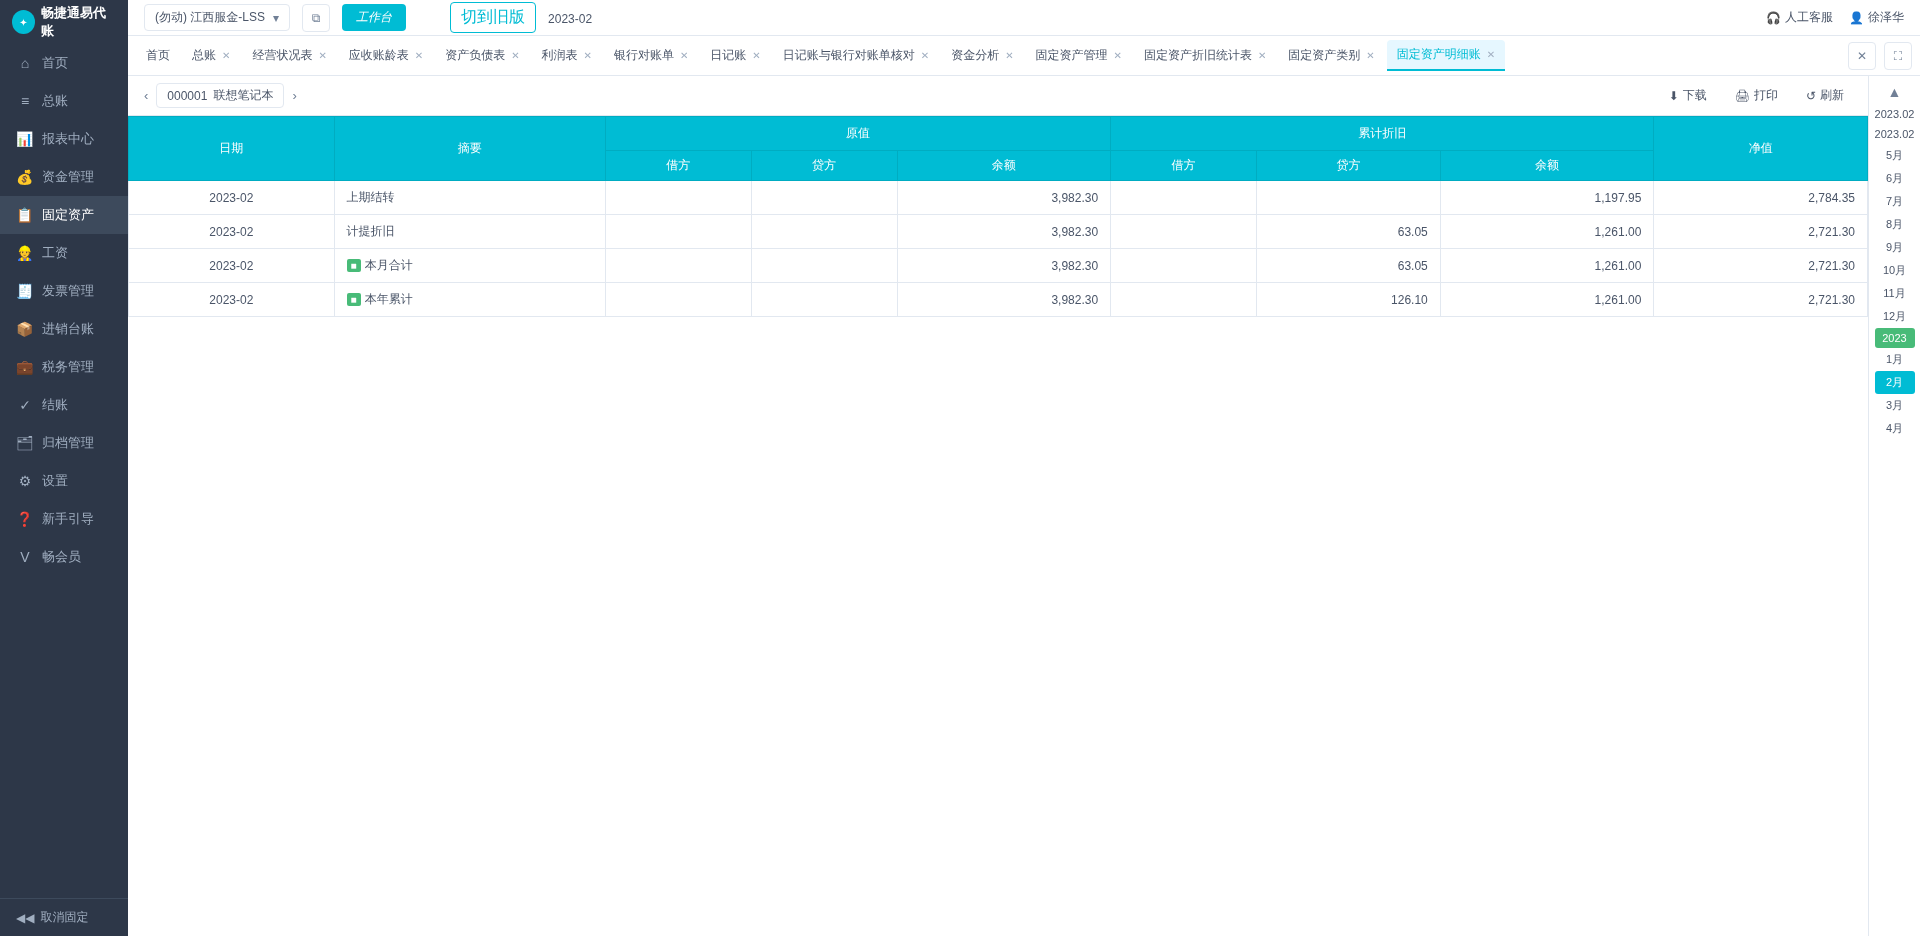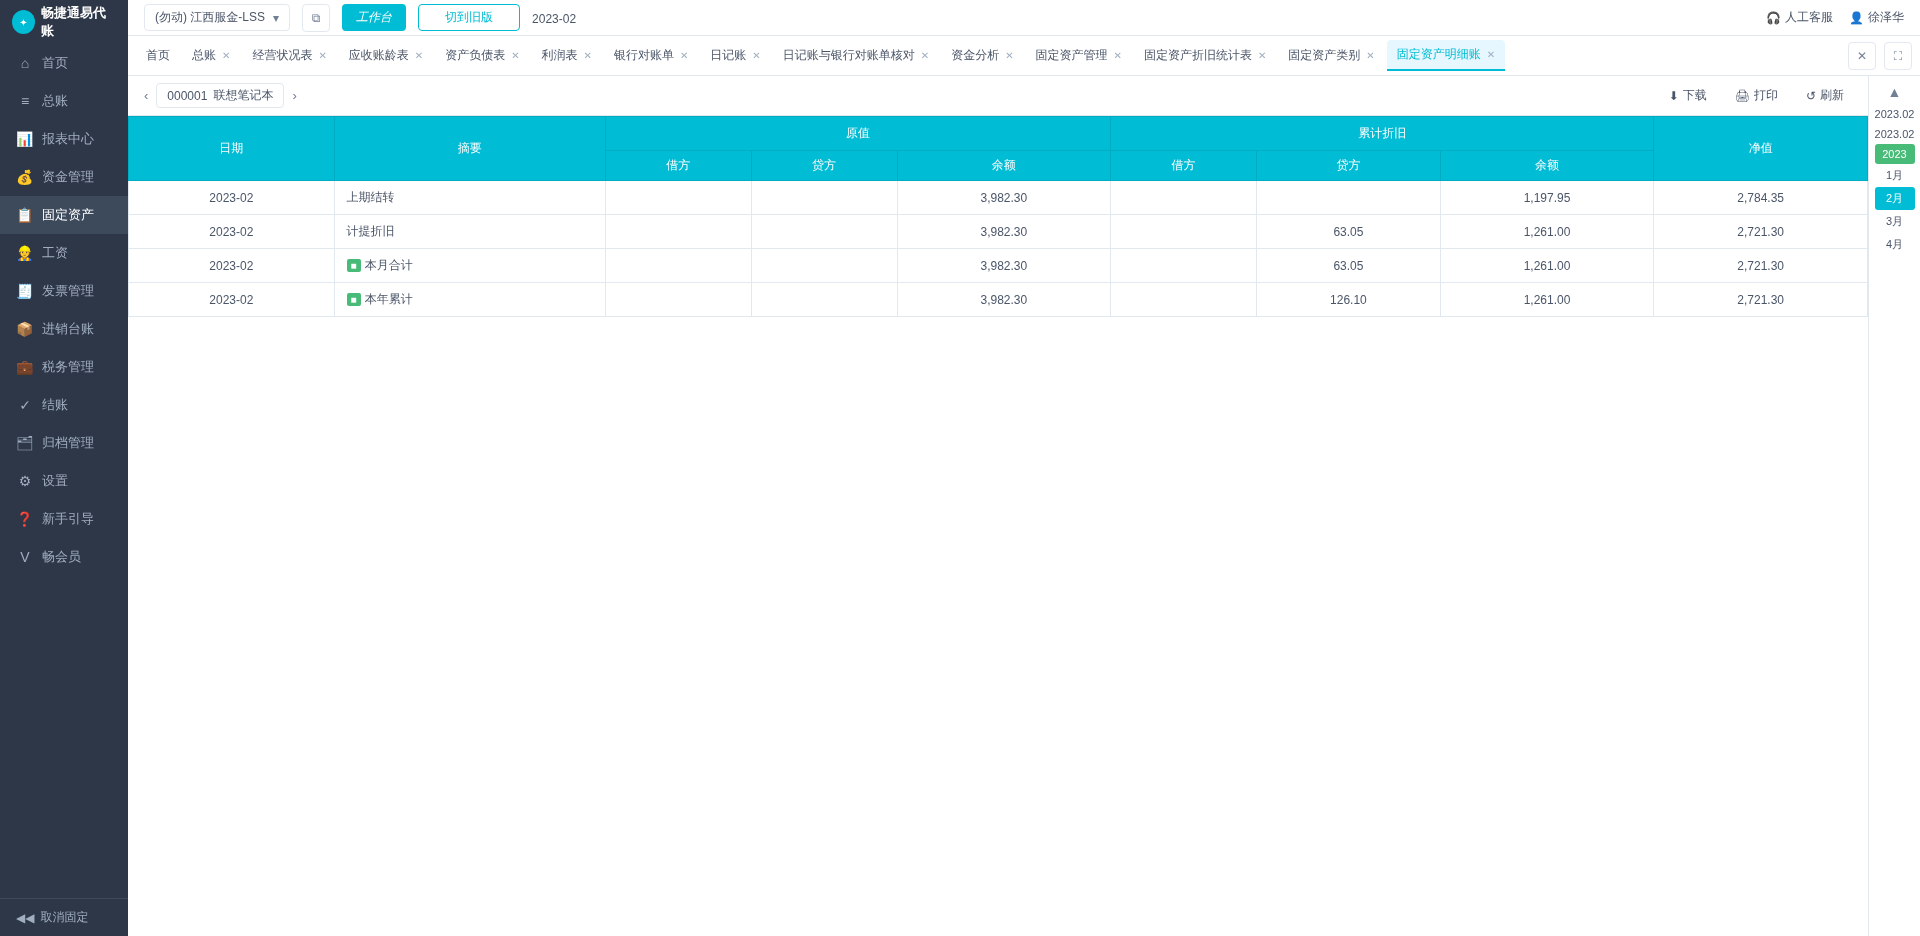--- a/index.html
+++ b/index.html
@@ -96,24 +96,25 @@
       border-radius: 4px;
       padding: 5px 14px;
       cursor: pointer;
       font-size: 12px;
       font-style: italic;
     }
     .switch-btn {
       border: 1px solid #00bcd4;
       color: #00bcd4;
       border-radius: 4px;
-      padding: 4px 26px;
-      cursor: pointer;
-      font-size: 12px;
-      background: #fff;
+      padding: 4px 10px;
+      cursor: pointer;
+      font-size: 16px;
+      background: #fff;
+      margin-left: 32px;
     }
     .period-info {
       display: flex;
       align-items: center;
       gap: 10px;
       font-size: 12px;
       color: #4a5568;
       flex-direction: column;
     }
     .period-edit { color: #00bcd4; cursor: pointer; }
@@ -268,21 +269,21 @@
     }
     tbody tr {
       background: #fff;
     }
     tbody td {
       padding: 8px 12px;
       border: 1px solid #e2e8f0;
       color: #4a5568;
     }
     tbody td.center { text-align: center; }
-    tbody td.right { text-align: center; }
+    tbody td.right { text-align: right; }
     .tag-green {
       display: inline-block;
       background: #48bb78;
       color: #fff;
       border-radius: 2px;
       padding: 1px 4px;
       font-size: 10px;
       margin-right: 4px;
     }
 
@@ -596,20 +597,30 @@
   </tr>
             </tbody>
         </table>
       </div>
     </div>
 
     <div class="right-strip">
       <div class="right-strip-up">▲</div>
       <div class="right-strip-year">2023.02</div>
       <div class="right-strip-year">2023.02</div>
+      <div id="strip-months-before">
+          <div class="right-strip-month">5月</div>
+          <div class="right-strip-month">6月</div>
+          <div class="right-strip-month">7月</div>
+          <div class="right-strip-month">8月</div>
+          <div class="right-strip-month">9月</div>
+          <div class="right-strip-month">10月</div>
+          <div class="right-strip-month">11月</div>
+          <div class="right-strip-month">12月</div>
+        </div>
       <div class="right-strip-month year-badge">2023</div>
       <div id="strip-months-current">
           <div class="right-strip-month">1月</div>
           <div class="right-strip-month active-month">2月</div>
           <div class="right-strip-month">3月</div>
           <div class="right-strip-month">4月</div>
         </div>
     </div>
   </div>
 </div>

